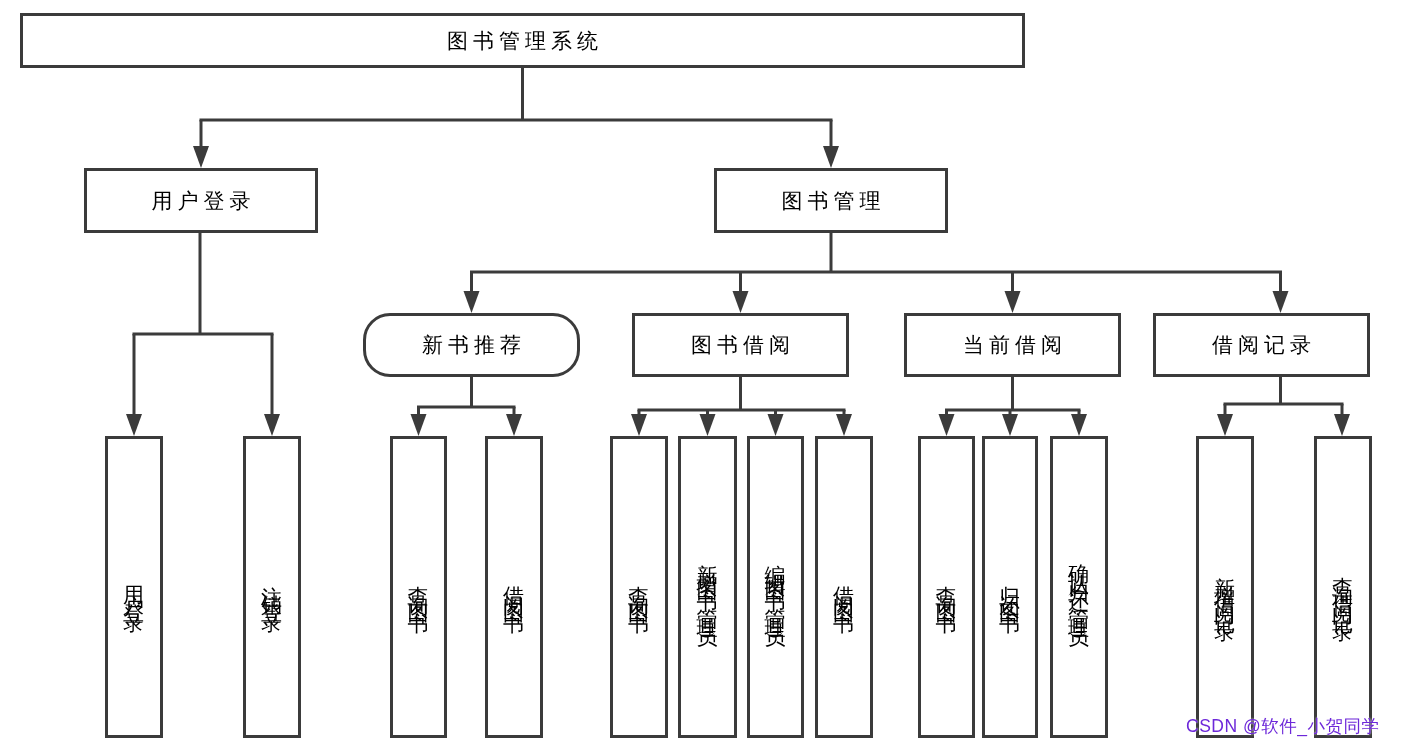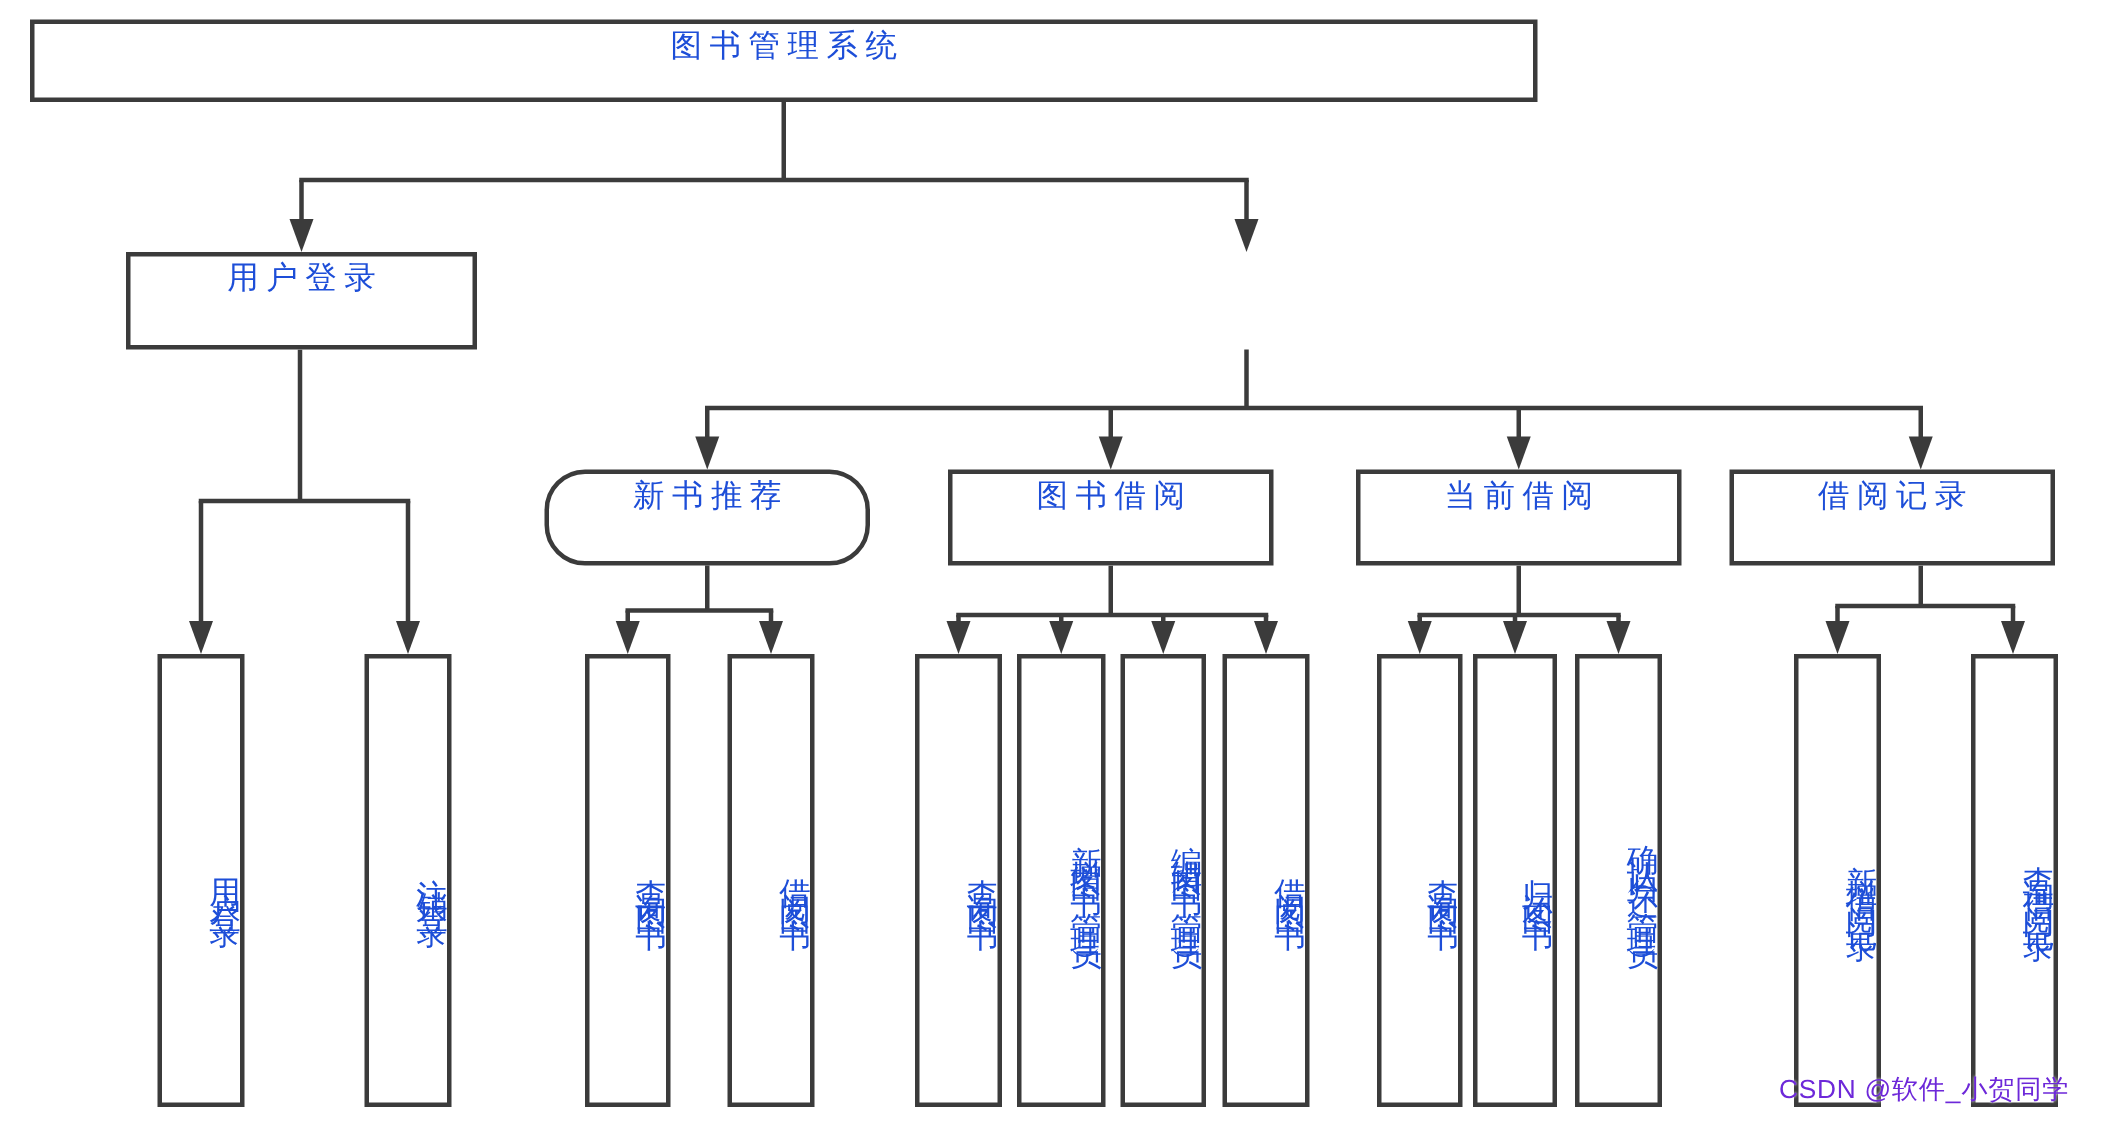--- a/index.html
+++ b/index.html
@@ -20,23 +20,23 @@
     left: 0;
     top: 0;
     pointer-events: none;
   }
   .box {
     position: absolute;
     box-sizing: border-box;
     background: #ffffff;
     border: 3px solid #3b3b3b;
     display: flex;
-    align-items: flex-start;
+    align-items: center;
     justify-content: center;
-    color: #1d4ed8;
+    color: #000000;
   }
   .hbox span {
     font-size: 21px;
     letter-spacing: 5px;
     text-indent: 5px;
     white-space: nowrap;
   }
   .root-box  { left: 20px;  top: 13px;  width: 1005px; height: 55px; }
   .l2-box    { top: 168px; width: 234px; height: 65px; }
   .l3-box    { top: 313px; width: 217px; height: 64px; }
@@ -124,20 +124,23 @@
       <polygon points="1334,414 1350,414 1342,436" fill="#3b3b3b"></polygon>
     </svg>
 
   <div class="box hbox root-box">
     <span>图书管理系统</span>
   </div>
 
   <div class="box hbox l2-box" style="left:84px;">
     <span>用户登录</span>
   </div>
+  <div class="box hbox l2-box" style="left:714px;">
+    <span>图书管理</span>
+  </div>
 
   <div class="box hbox l3-box" style="left:363px;border-radius:27px;">
     <span>新书推荐</span>
   </div>
   <div class="box hbox l3-box" style="left:632px;font-family:Liberation Mono, monospace;">
     <span>图书借阅</span>
   </div>
   <div class="box hbox l3-box" style="left:904px;">
     <span>当前借阅</span>
   </div>

